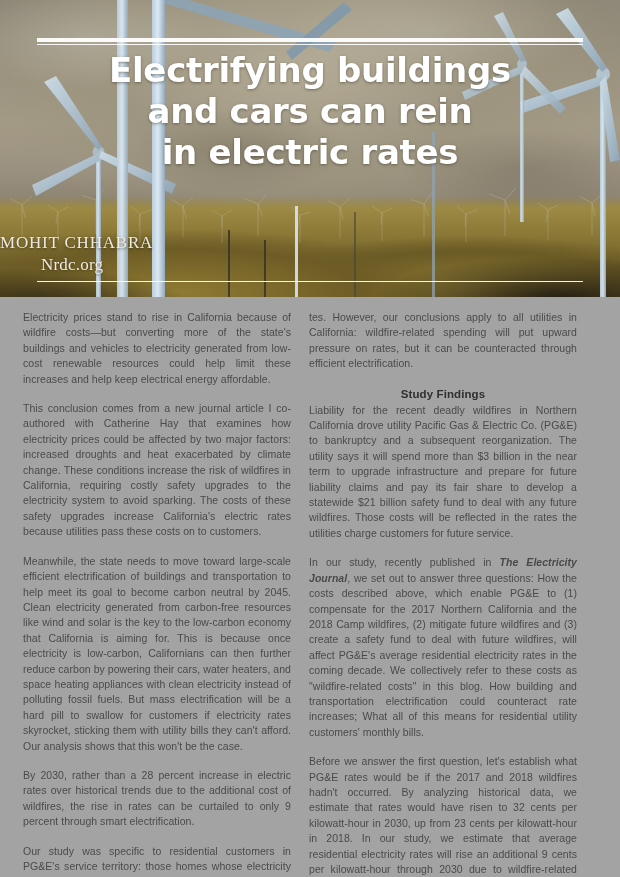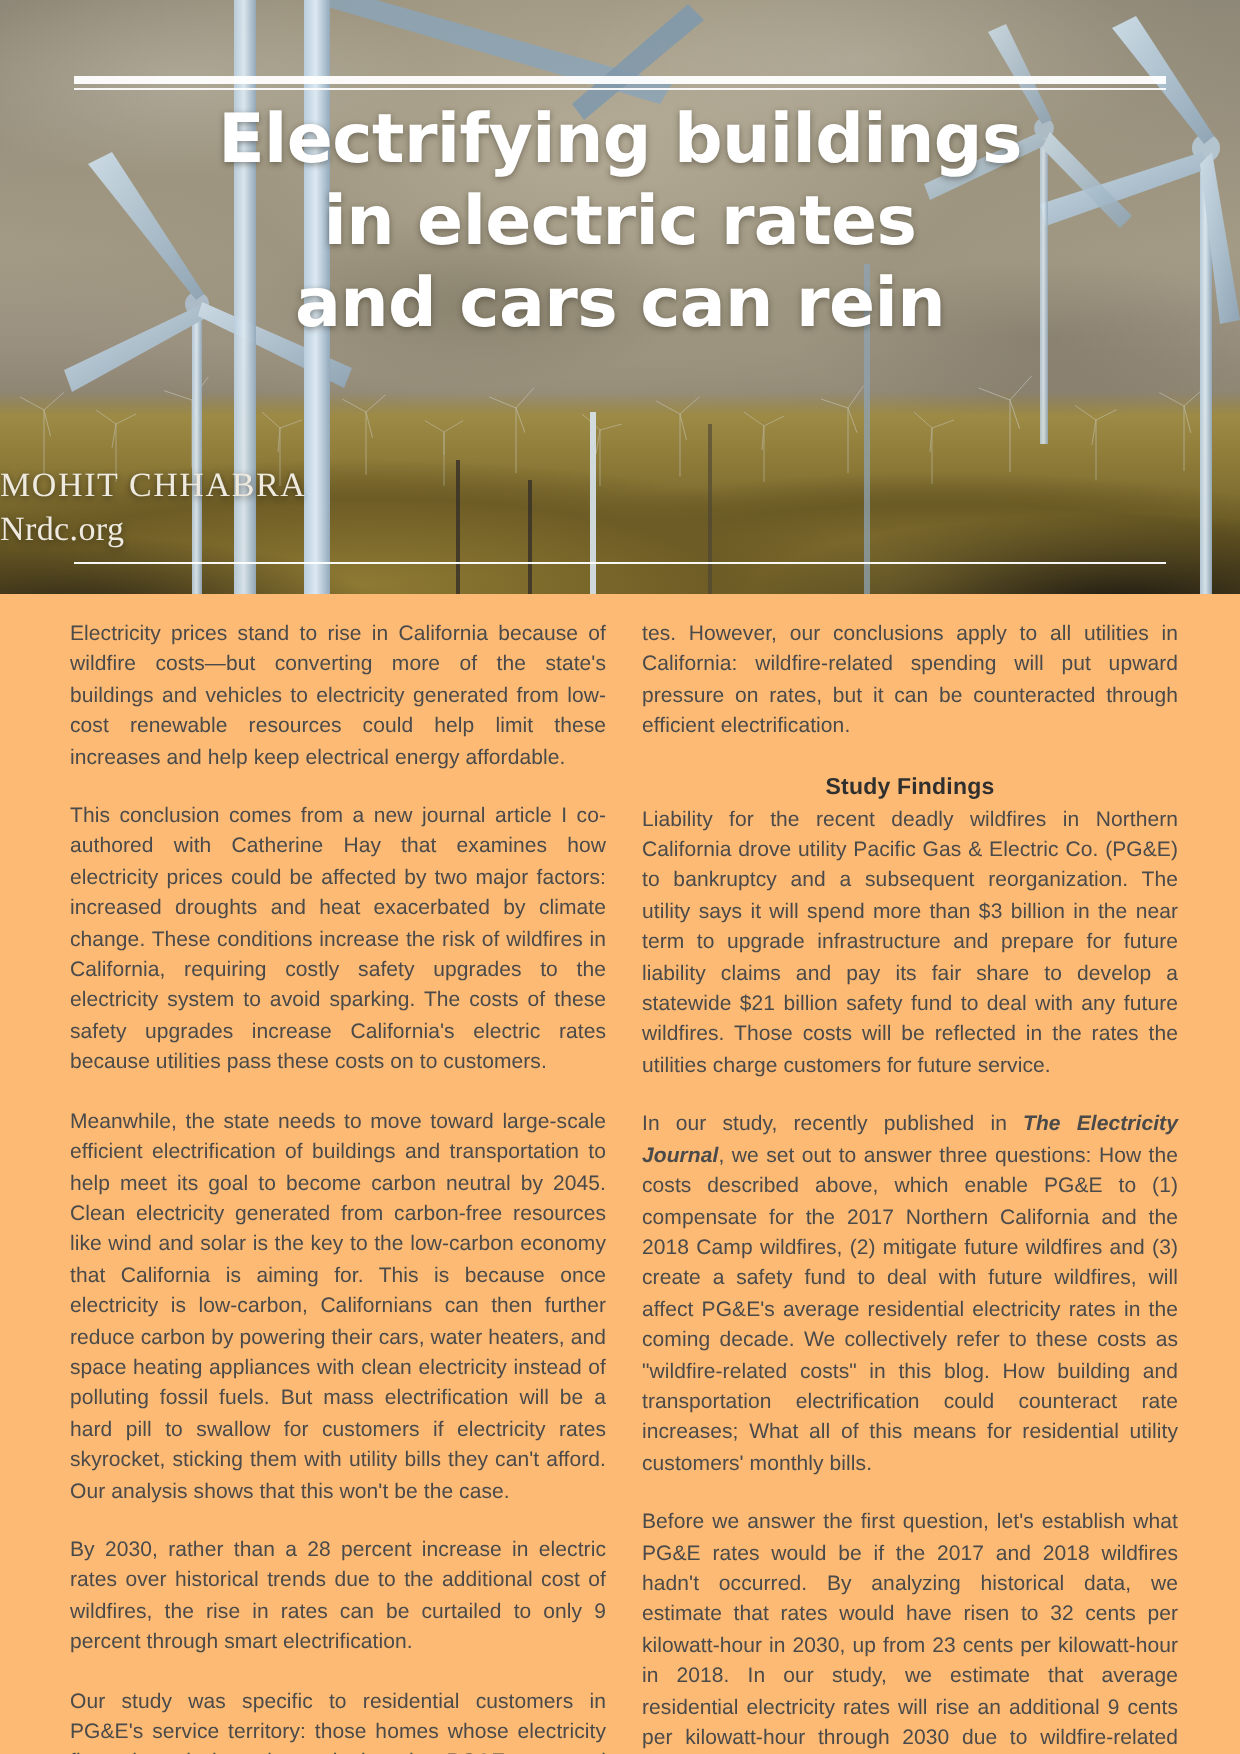--- a/index.html
+++ b/index.html
@@ -13,21 +13,21 @@
     height: 877px;
     overflow: hidden;
     font-family: "Liberation Sans", sans-serif;
     color: #3b3b3b;
   }
 
   .page {
     position: relative;
     width: 620px;
     height: 877px;
-    background: #fdba74;
+    background: #a3a3a3;
   }
 
   
   .hero {
     position: relative;
     width: 620px;
     height: 297px;
     overflow: hidden;
     background: #8d8877;
   }
@@ -136,26 +136,27 @@
     font-size: 17px;
     line-height: 22px;
     letter-spacing: 0.8px;
     text-shadow: 0 1px 3px rgba(30,26,18,0.6);
   }
   .hero-byline .author { display: block; }
   .hero-byline .site {
     display: block;
     letter-spacing: 0.2px;
     font-size: 17px;
+    padding-left: 41px;
   }
 
   
   .body-wrap {
     position: absolute;
-    left: 35px;
+    left: 23px;
     top: 310px;
     width: 555px;
     height: 560px;
     display: flex;
     gap: 18px;
   }
   .col {
     width: 268px;
     flex: 0 0 268px;
   }
@@ -343,22 +344,22 @@
         <rect x="354" y="212" width="2" height="85" fill="#4a4336" opacity="0.6"></rect>
       </svg>
     </div>
 
     <div class="rule-top"></div>
     <div class="rule-top-thin"></div>
     <div class="rule-bottom"></div>
 
     <div class="hero-title">
       <span class="tline">Electrifying buildings</span>
+      <span class="tline">and cars can rein</span>
       <span class="tline">in electric rates</span>
-      <span class="tline">and cars can rein</span>
     </div>
 
     <div class="hero-byline">
       <span class="author">MOHIT CHHABRA</span>
       <span class="site">Nrdc.org</span>
     </div>
   </div>
 
   <div class="body-wrap">
 

